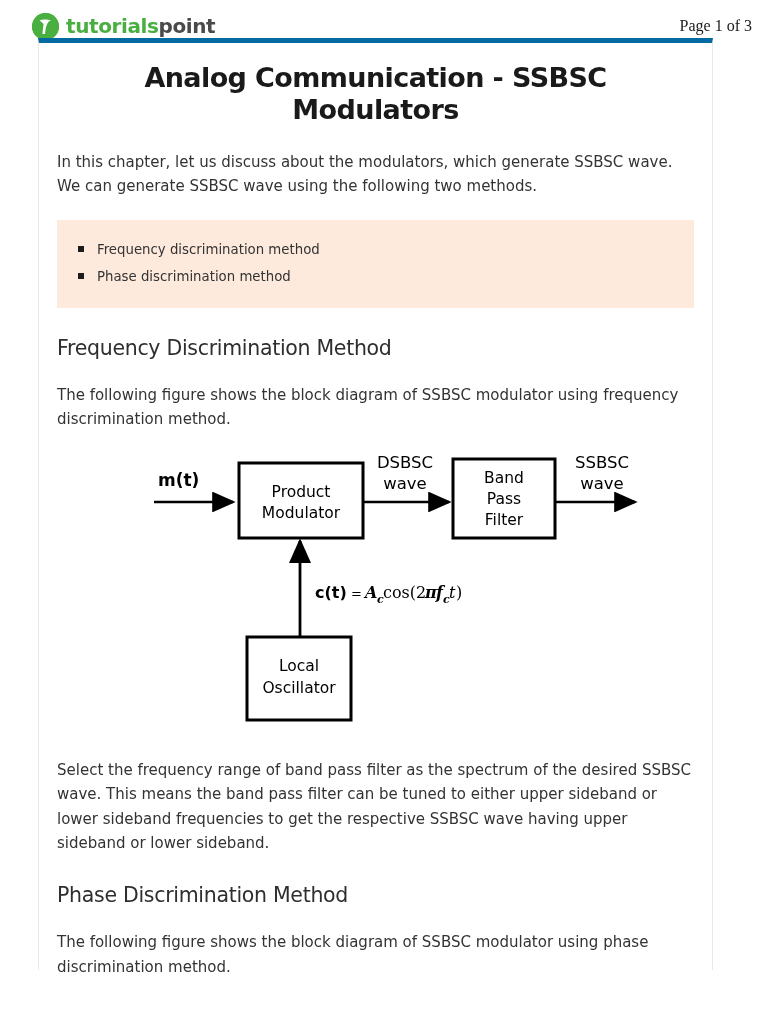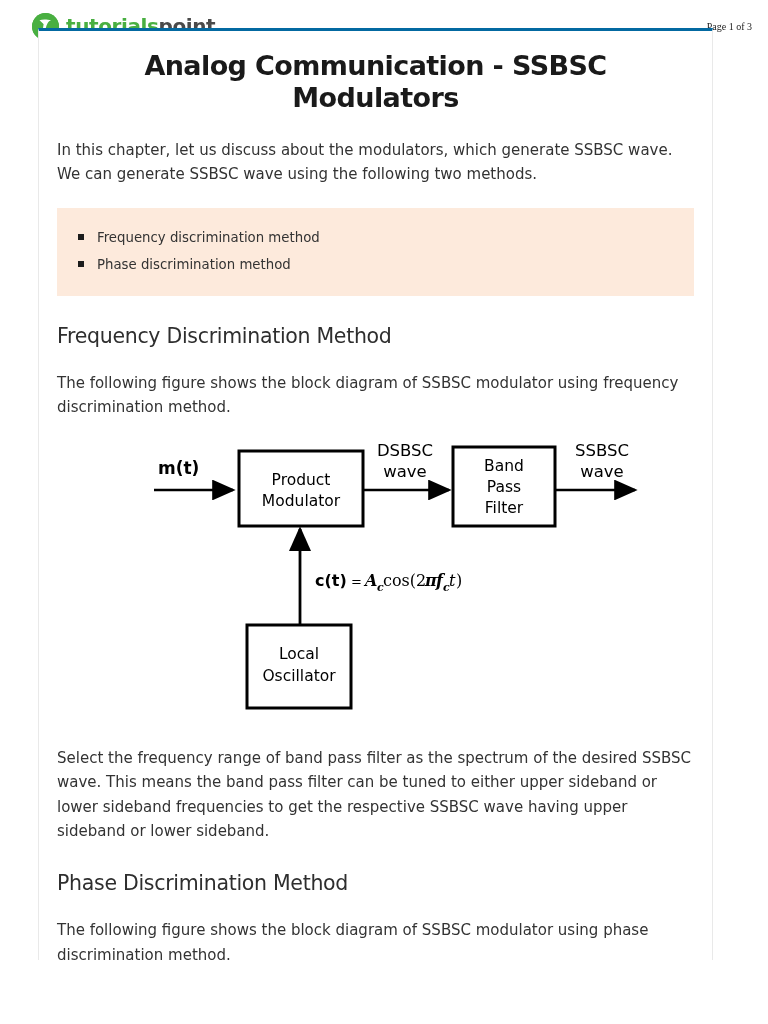--- a/index.html
+++ b/index.html
@@ -44,35 +44,35 @@
     font-size: 20px;
     font-weight: bold;
     letter-spacing: -0.4px;
     line-height: 1;
     white-space: nowrap;
   }
   .brand-text .t1 { color: #49af41; }
   .brand-text .t2 { color: #4a4a4a; }
   .page-count {
     font-family: "Liberation Serif", serif;
-    font-size: 10px;
+    font-size: 16px;
     color: #1b1b1b;
     white-space: nowrap;
   }
 
   
   .content-frame {
     position: absolute;
     left: 38px;
-    top: 28px;
+    top: 38px;
     width: 675px;
     height: 932px;
     border-left: 1px solid #e9e9e9;
     border-right: 1px solid #e9e9e9;
-    border-top: 3px solid #0369a1;
+    border-top: 5px solid #0369a1;
     background: #ffffff;
     padding: 0 18px;
   }
 
   h1.doc-title {
     font-family: "DejaVu Sans", sans-serif;
     font-size: 27px;
     font-weight: bold;
     color: #1a1a1a;
     text-align: center;

